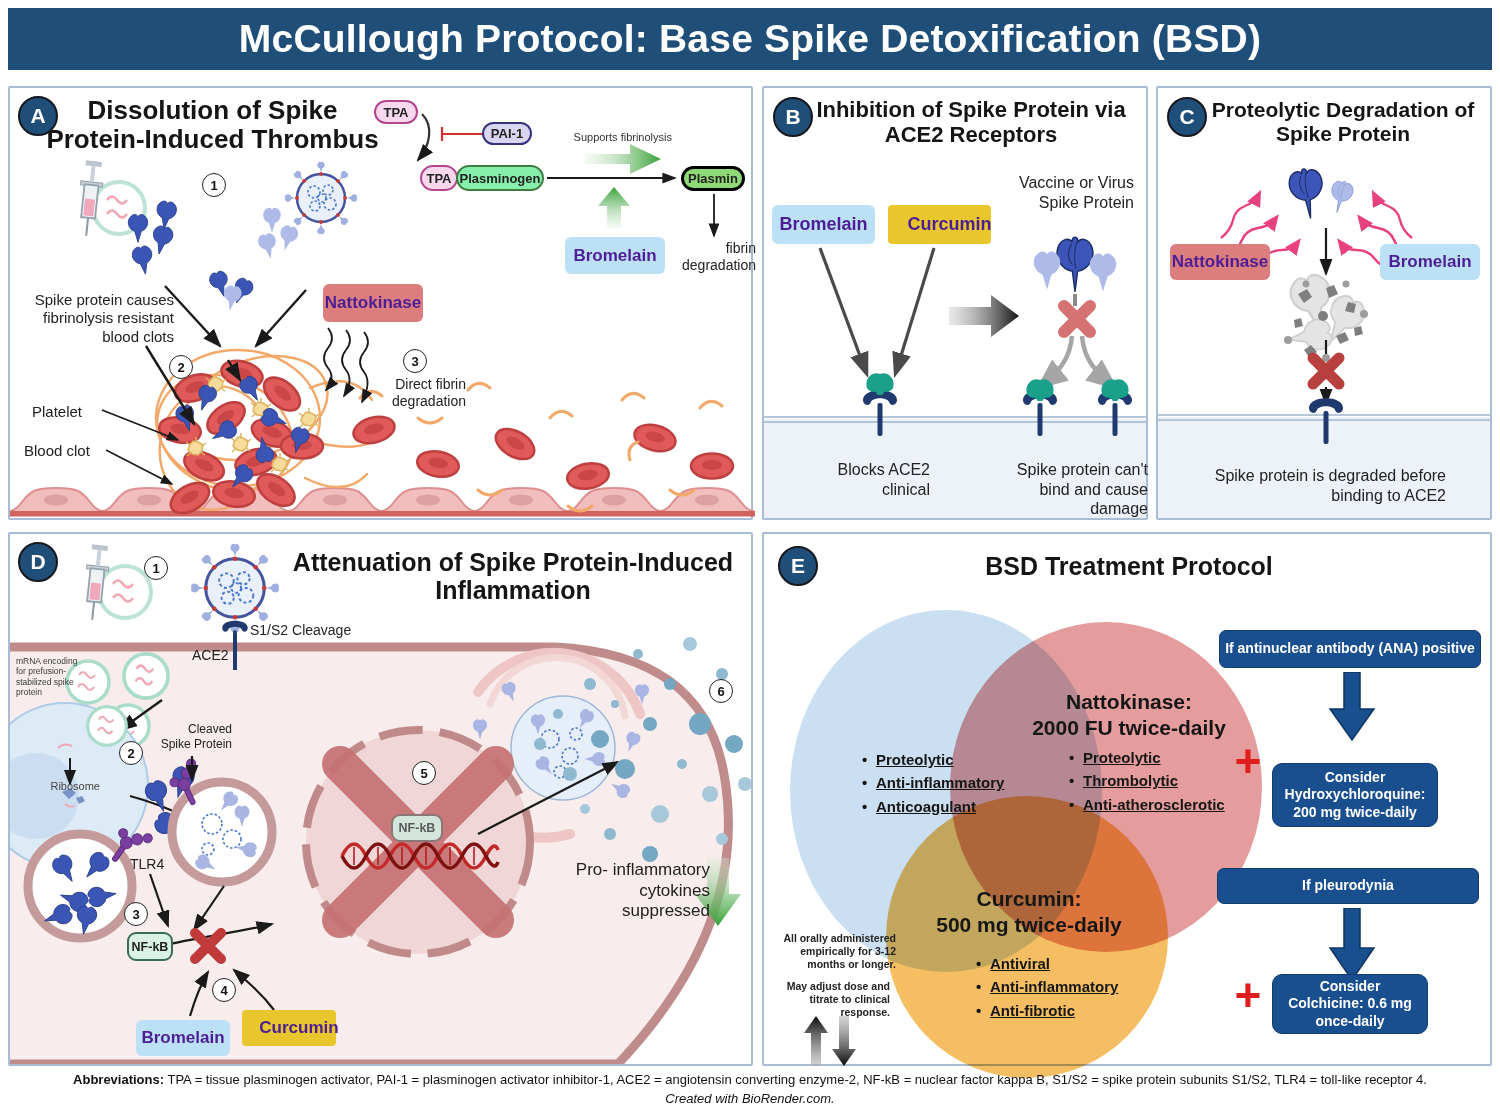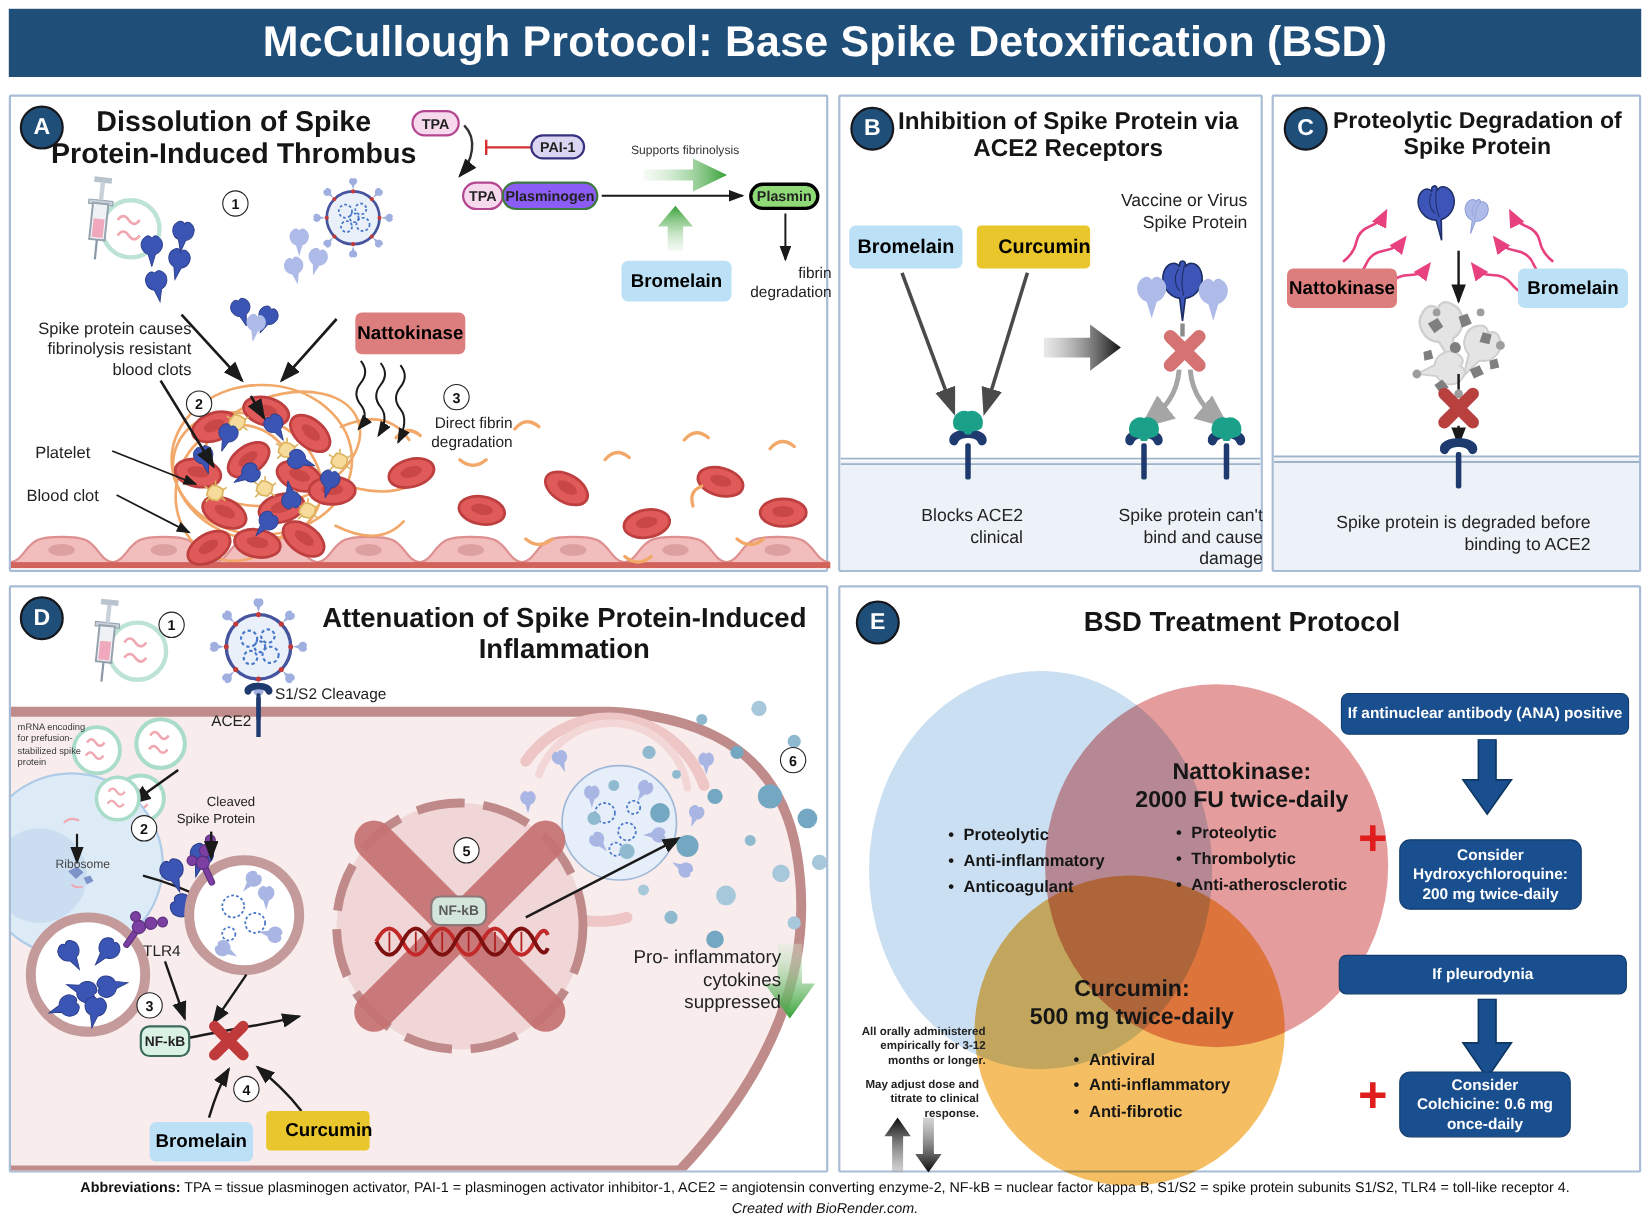--- a/index.html
+++ b/index.html
@@ -13,35 +13,35 @@
   .badge{position:absolute;width:36px;height:36px;border-radius:50%;background:#1F4E79;
     border:2.5px solid #16181D;color:#fff;font-weight:bold;font-size:21px;
     display:flex;align-items:center;justify-content:center;z-index:6;}
   .num{position:absolute;width:22px;height:22px;border-radius:50%;border:1.6px solid #222;
     background:#fff;font-size:13px;font-weight:600;color:#111;
     display:flex;align-items:center;justify-content:center;z-index:5;}
   .ttl{position:absolute;font-weight:bold;color:#151515;text-align:center;line-height:1.12;z-index:4;}
   .pill{position:absolute;display:flex;align-items:center;justify-content:center;
     font-weight:700;color:#222;box-sizing:border-box;z-index:4;}
   .box{position:absolute;display:flex;align-items:center;justify-content:center;
-    font-weight:bold;border-radius:6px;color:#000000;box-sizing:border-box;text-align:center;z-index:4;}
+    font-weight:bold;border-radius:6px;color:#4c1d95;box-sizing:border-box;text-align:center;z-index:4;}
   .bluebox{background:#BCE0F5;}
   .yellowbox{background:#E9C62B;padding-left:20px;}
   .redbox{background:#DC7E7E;}
   .dkbox{position:absolute;background:#1A4F8F;color:#fff;border-radius:7px;
     border:1.5px solid #123C6E;display:flex;align-items:center;justify-content:center;
     text-align:center;font-weight:bold;box-sizing:border-box;line-height:1.25;z-index:4;}
   .lbl{position:absolute;color:#222;text-align:right;line-height:1.22;z-index:4;}
   .plus{position:absolute;color:#E01E1E;font-weight:bold;font-size:46px;line-height:1;z-index:4;}
   .venn{position:absolute;border-radius:50%;mix-blend-mode:multiply;z-index:1;}
   .vhead{position:absolute;font-weight:bold;color:#161616;text-align:center;
     font-size:21px;line-height:1.22;z-index:3;}
   .bullets{position:absolute;z-index:3;}
   .bullets div{font-size:15px;font-weight:bold;color:#161616;line-height:1.55;
-    padding-left:14px;position:relative;}
+    padding-left:14px;position:relative;text-decoration:underline;}
   .bullets div::before{content:"\2022";position:absolute;left:0;top:0;}
   svg{position:absolute;left:0;top:0;z-index:2;}
   #footer-abbr{position:absolute;left:10px;top:1072px;width:1480px;text-align:center;
     font-size:13px;color:#111;z-index:4;}
   #footer-credit{position:absolute;left:10px;top:1091px;width:1480px;text-align:center;
     font-size:13px;font-style:italic;color:#111;z-index:4;}
 </style>
 </head>
 <body>
 
@@ -285,21 +285,21 @@
         <line x1="537" y1="90" x2="665" y2="90" stroke="#1a1a1a" stroke-width="1.8" marker-end="url(#mkA)"></line>
         <polygon points="575,66 620,66 620,56 651,71 620,86 620,76 575,76" fill="url(#gGreenR)"></polygon>
         <polygon points="597,140 597,118 588,118 604,99 620,118 611,118 611,140" fill="url(#gGreenU)"></polygon>
         <line x1="704" y1="106" x2="704" y2="148" stroke="#1a1a1a" stroke-width="1.8" marker-end="url(#mkA)"></line>
       </g>
     </svg>
 
     <div class="pill" style="left:364px;top:12px;width:44px;height:24px;border-radius:12px;background:#F7D9ED;border:2px solid #B3468F;font-size:13px;">TPA</div>
     <div class="pill" style="left:472px;top:34px;width:50px;height:23px;border-radius:12px;background:#DAD5F0;border:2px solid #37327E;font-size:13px;">PAI-1</div>
     <div class="pill" style="left:410px;top:77px;width:38px;height:26px;border-radius:13px;background:#F7D9ED;border:2px solid #B3468F;font-size:13px;">TPA</div>
-    <div class="pill" style="left:446px;top:77px;width:88px;height:26px;border-radius:13px;background:#8b5cf6;border:2px solid #3F7A3F;font-size:13px;">Plasminogen</div>
+    <div class="pill" style="left:446px;top:77px;width:88px;height:26px;border-radius:13px;background:#86efac;border:2px solid #3F7A3F;font-size:13px;">Plasminogen</div>
     <div class="pill" style="left:671px;top:78px;width:64px;height:25px;border-radius:13px;background:#8FD976;border:3px solid #000000;font-size:13px;">Plasmin</div>
     <div class="lbl" style="left:562px;top:43px;width:100px;font-size:11px;color:#333;">Supports fibrinolysis</div>
     <div class="box bluebox" style="left:555px;top:149px;width:100px;height:37px;font-size:17px;">Bromelain</div>
     <div class="lbl" style="left:662px;top:152px;width:84px;font-size:14px;">fibrin degradation</div>
 
     <div class="num" style="left:192px;top:85px;">1</div>
     <div class="num" style="left:159px;top:267px;">2</div>
     <div class="num" style="left:393px;top:261px;">3</div>
 
     <div class="box redbox" style="left:313px;top:196px;width:100px;height:38px;font-size:17px;">Nattokinase</div>

